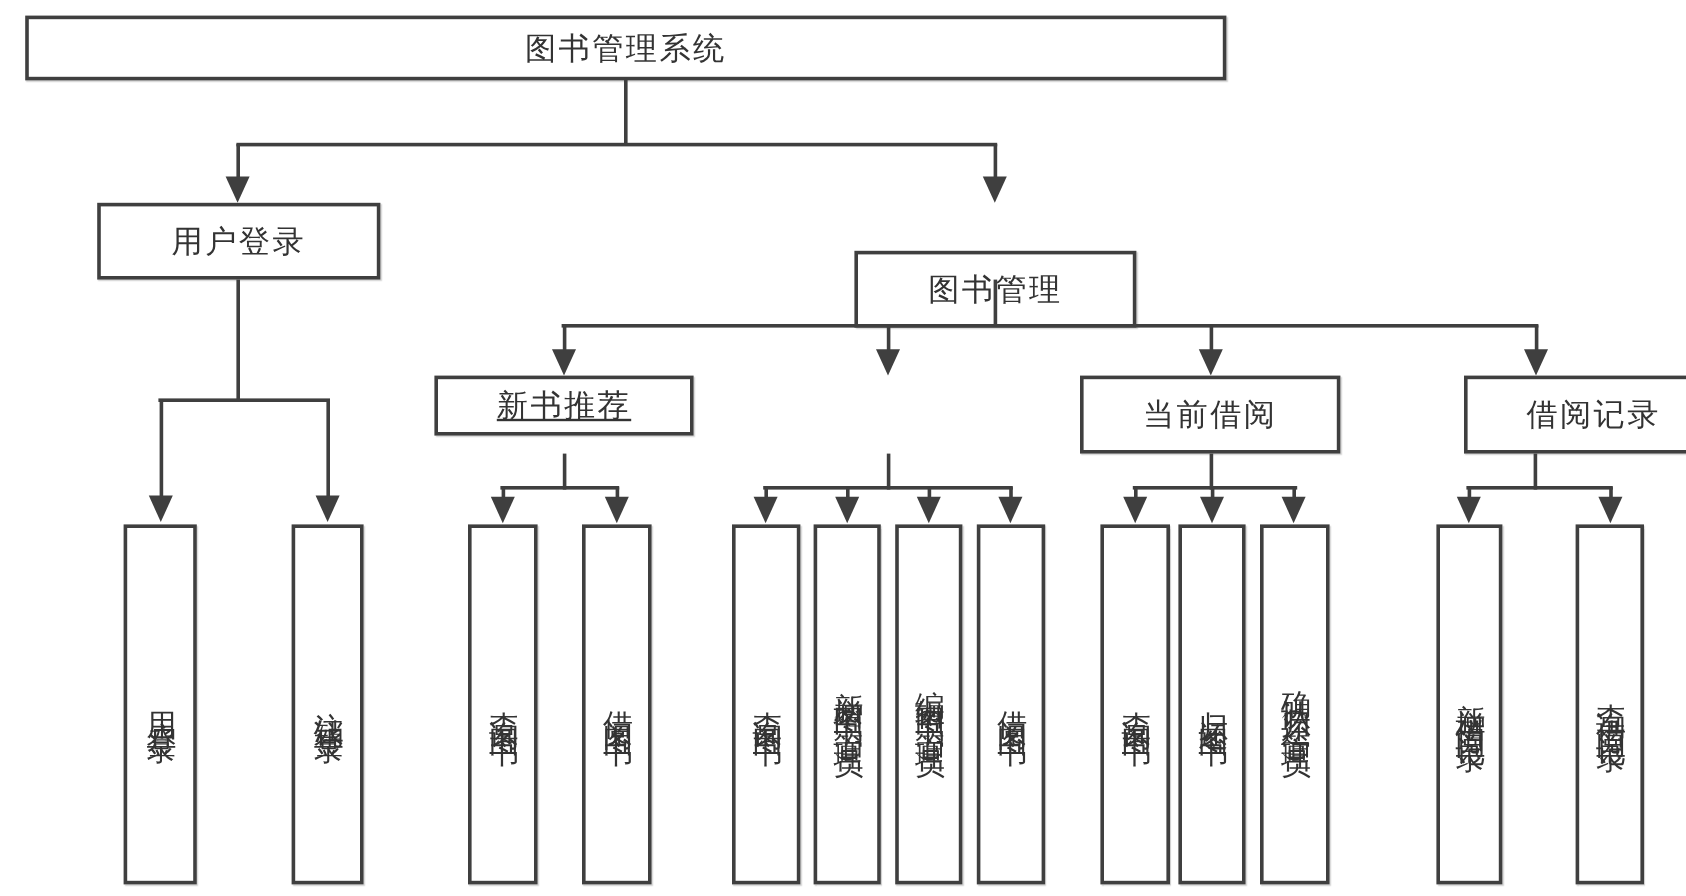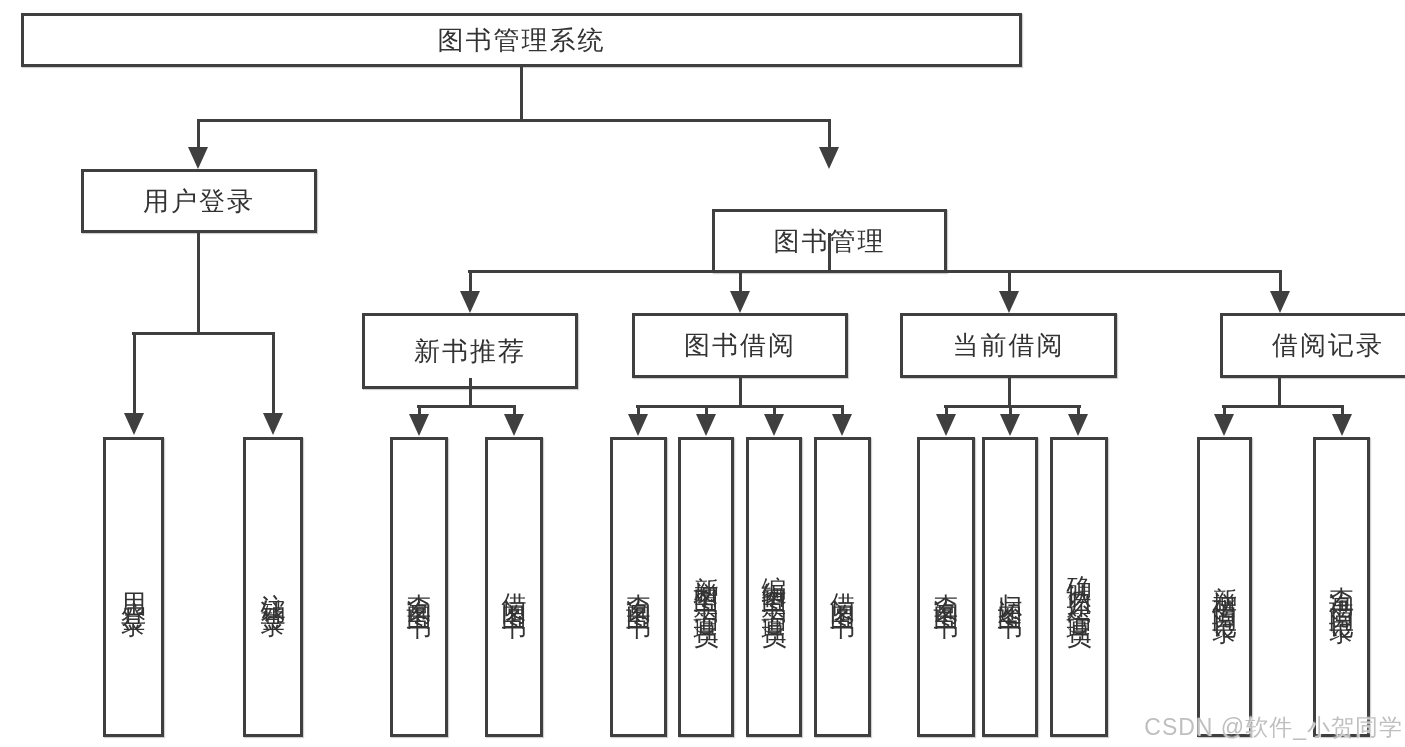--- a/index.html
+++ b/index.html
@@ -94,22 +94,21 @@
     </div>
   <div class="arrow" style="left:1009px;top:271px;height:42px;">
       <i class="shaft"></i>
       <i class="head"></i>
     </div>
   <div class="arrow" style="left:1280px;top:271px;height:42px;">
       <i class="shaft"></i>
       <i class="head"></i>
     </div>
 
-  <div class="node" style="left:362px;top:313px;width:216px;height:76px;">新书推荐</div>
-  <div class="node" style="left:632px;top:313px;width:216px;height:65px;">图书借阅</div>
+  <div class="node" style="left:362px;top:313px;width:216px;height:50px;text-decoration:underline;">新书推荐</div>
   <div class="node" style="left:900px;top:313px;width:217px;height:65px;">当前借阅</div>
   <div class="node" style="left:1172px;top:313px;width:216px;height:65px;margin-left:48px;">借阅记录</div>
 
   <div class="vline" style="left:469px;top:378px;height:30px;"></div>
   <div class="hline" style="left:417px;top:405px;width:99px;"></div>
   <div class="arrow" style="left:419px;top:406px;height:30px;">
       <i class="shaft"></i>
       <i class="head"></i>
     </div>
   <div class="arrow" style="left:514px;top:406px;height:30px;">
@@ -199,15 +198,14 @@
       <span>确认归还（管理员）</span>
     </div>
 
   <div class="leaf" style="left:1197px;top:437px;width:55px;height:300px;">
       <span>新增借阅记录</span>
     </div>
   <div class="leaf" style="left:1313px;top:437px;width:57px;height:300px;">
       <span>查询借阅记录</span>
     </div>
 
-  <div class="watermark">CSDN @软件_小贺同学</div>
 
 </div>
 
 </body></html>

